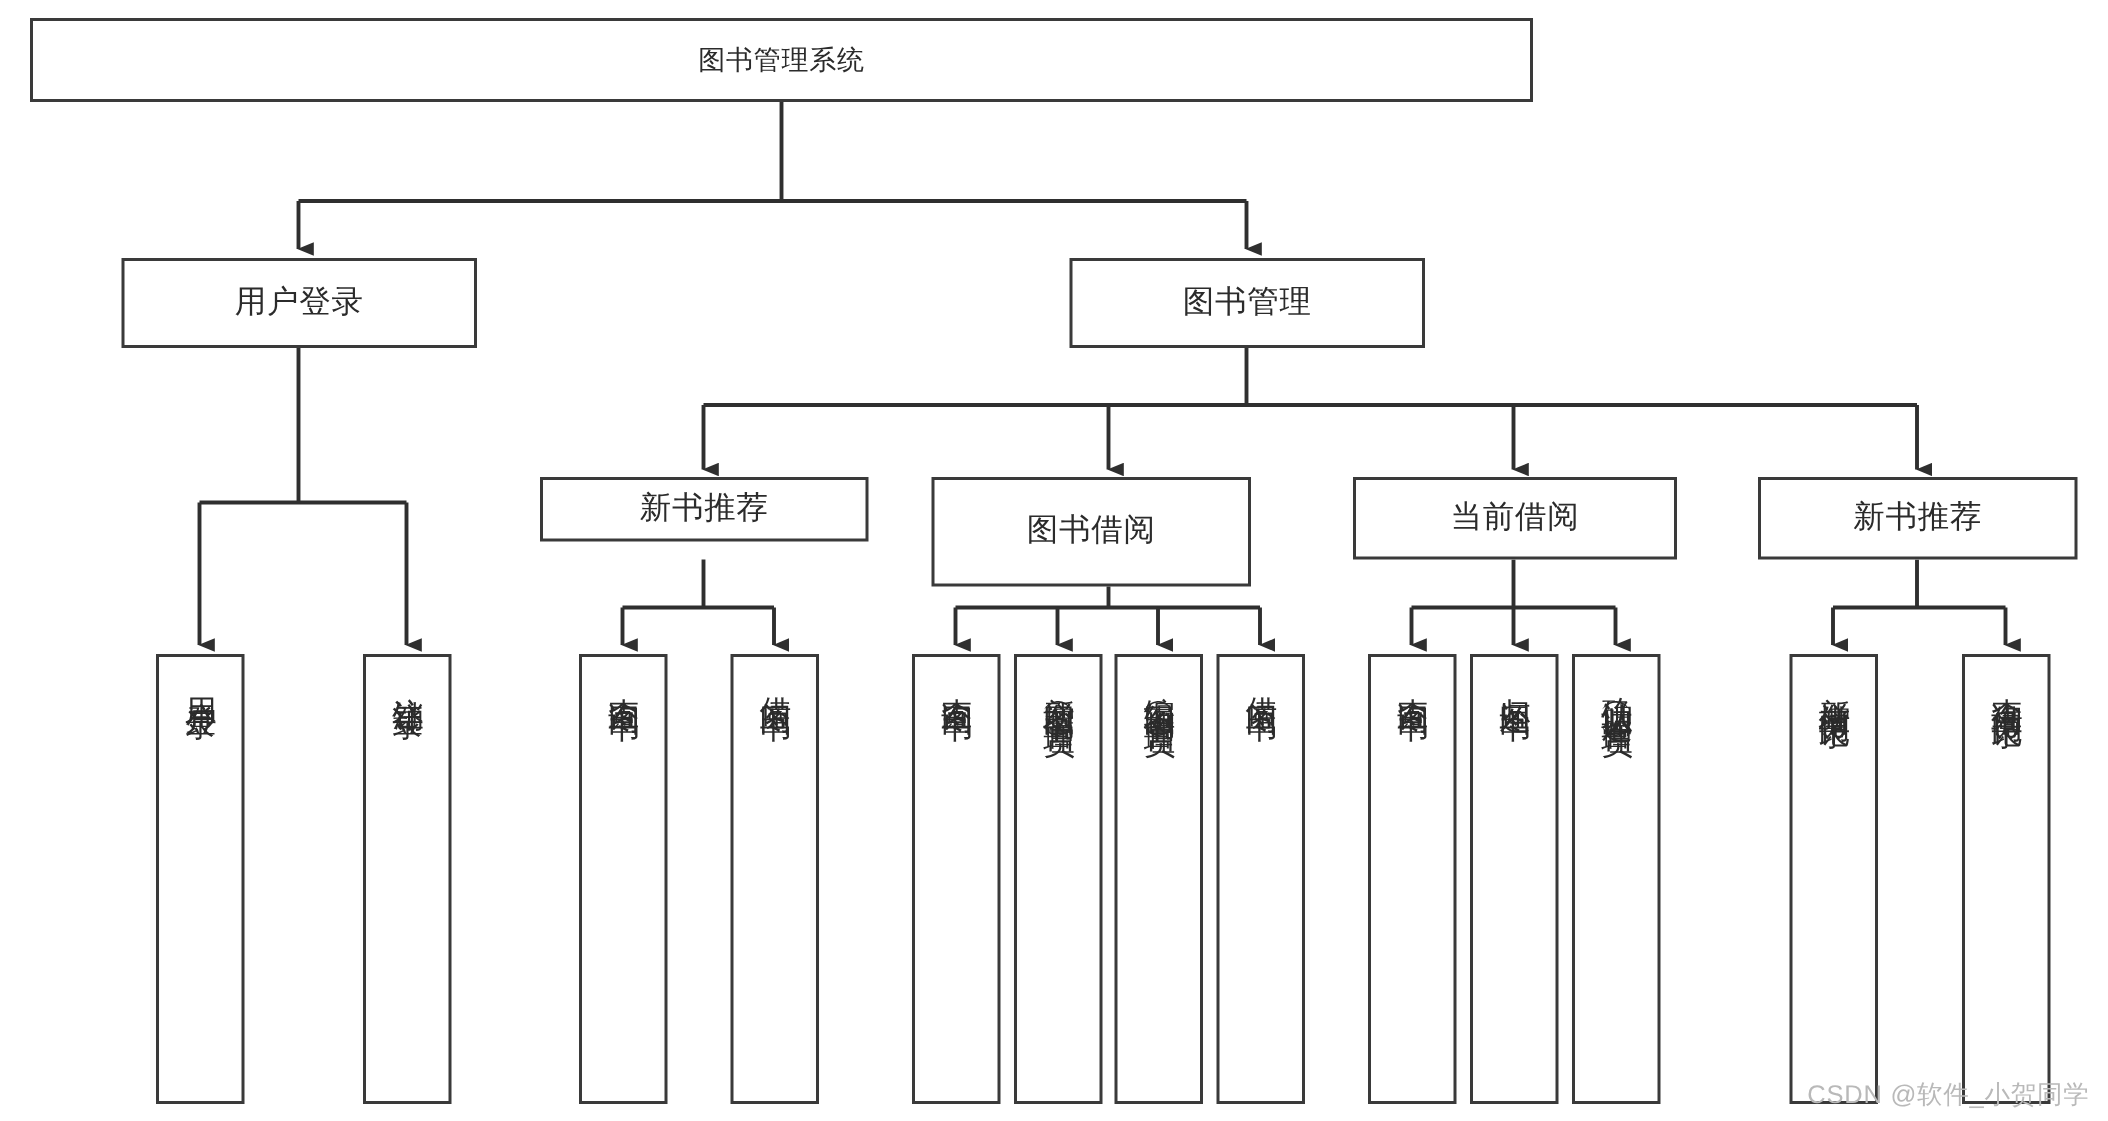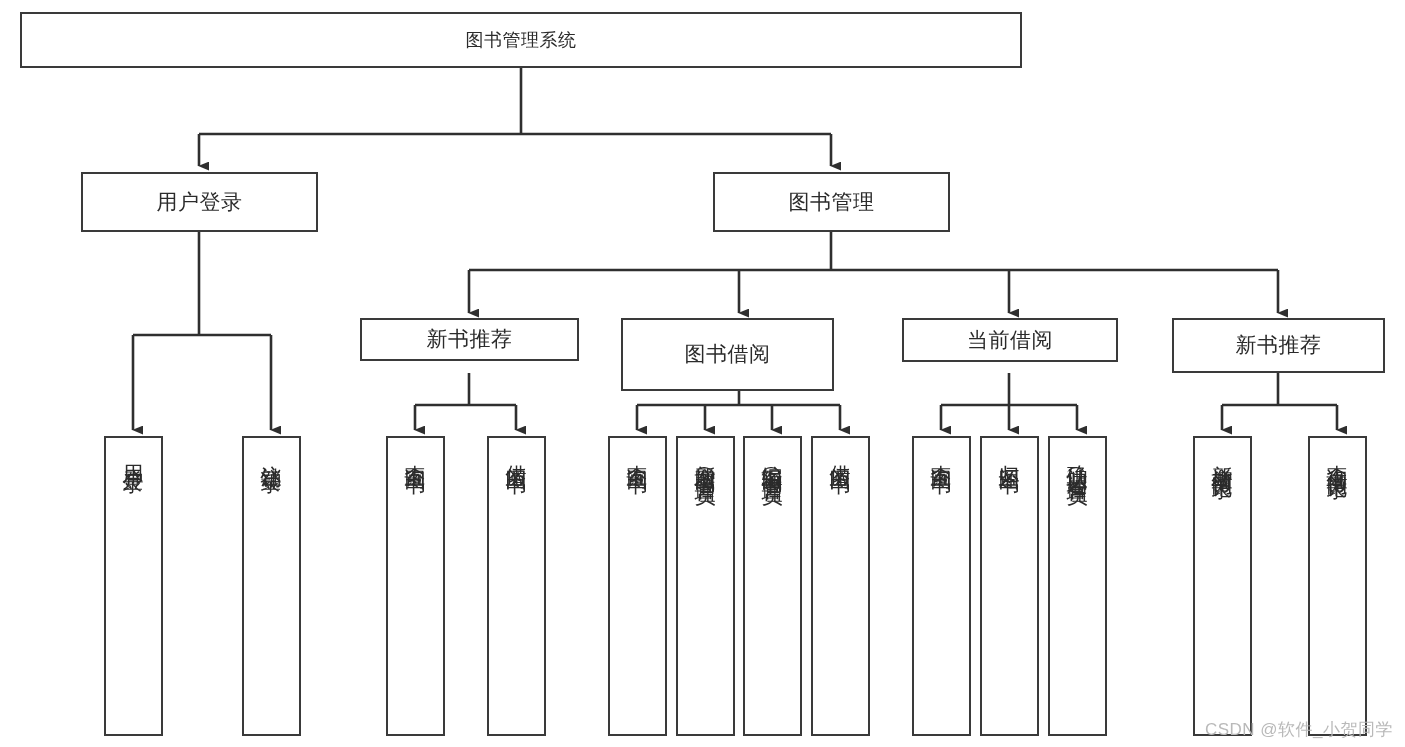--- a/index.html
+++ b/index.html
@@ -146,21 +146,21 @@
   </div>
 
   <div class="node horiz" style="left:360px; top:318px; width:219px; height:43px;">
     <span class="label">新书推荐</span>
   </div>
 
   <div class="node horiz" style="left:621px; top:318px; width:213px; height:73px;">
     <span class="label">图书借阅</span>
   </div>
 
-  <div class="node horiz" style="left:902px; top:318px; width:216px; height:44px;">
+  <div class="node horiz" style="left:902px; top:318px; width:216px; height:55px;">
     <span class="label">当前借阅</span>
   </div>
 
   <div class="node horiz" style="left:1172px; top:318px; width:213px; height:55px;">
     <span class="label">新书推荐</span>
   </div>
 
   <div class="node vert" style="left:104px; top:436px; width:59px; height:300px;">
     <span class="label">用户登录</span>
   </div>

